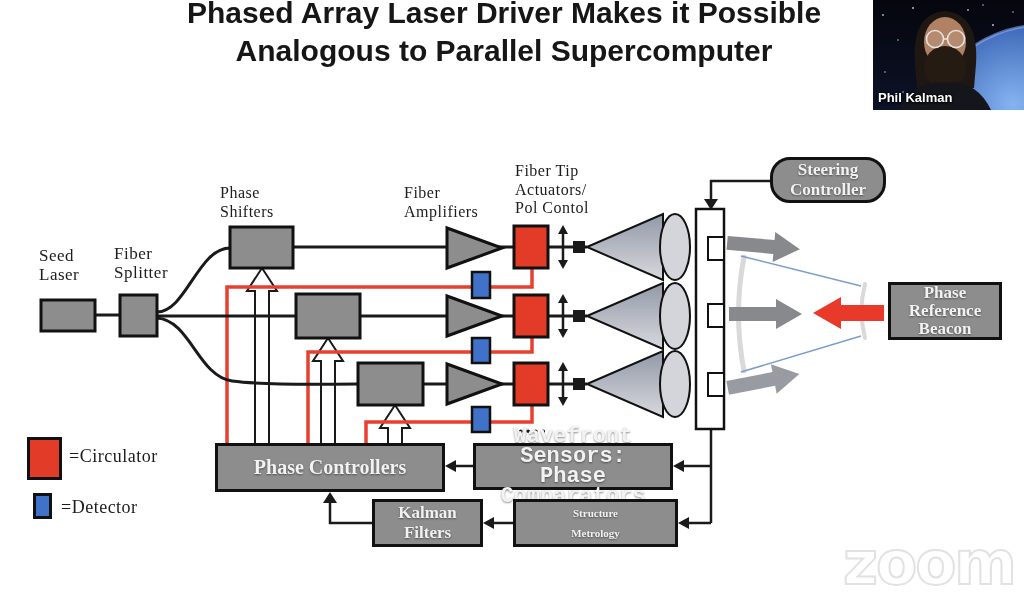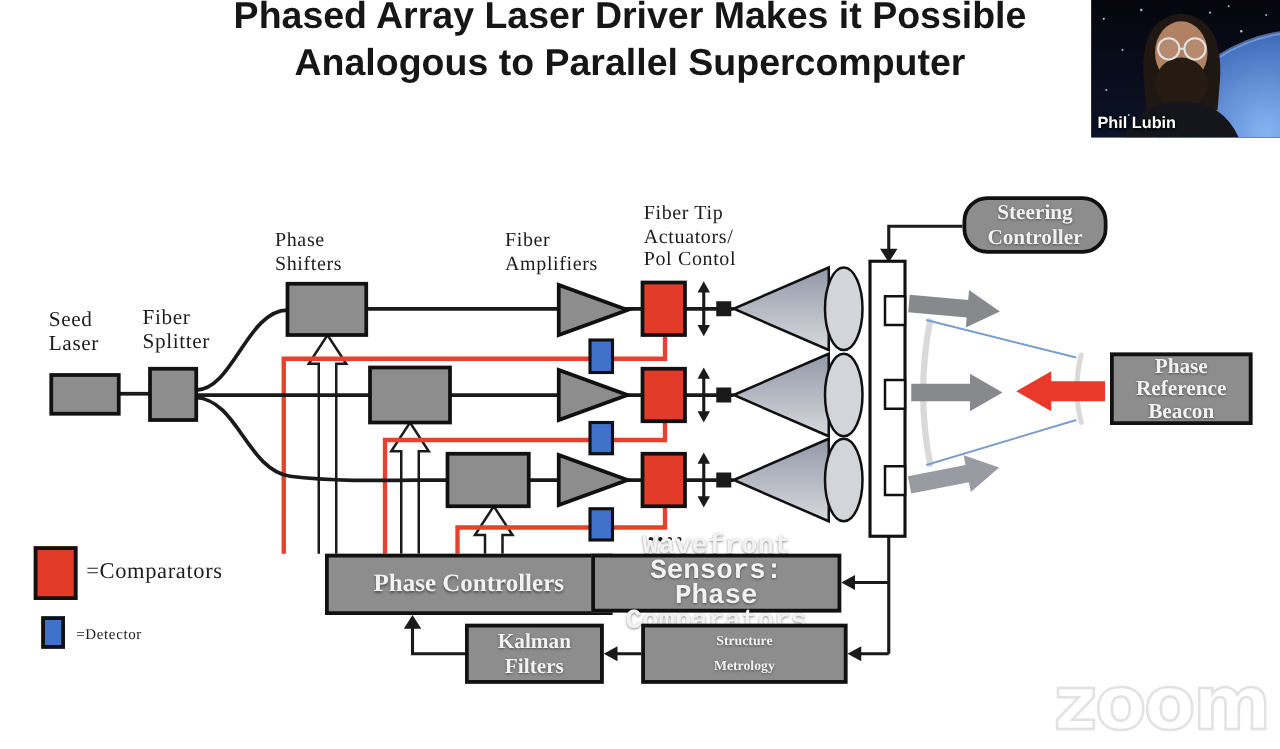--- a/index.html
+++ b/index.html
@@ -236,32 +236,32 @@
     <span class="prelines">Fiber Tip
 Actuators/
 Pol Contol</span></div>
   <div class="ellipsis">....</div>
 
   <div class="gbox prelines" style="left:770px; top:157px; width:116px; height:46px; font-size:17px; line-height:20px;border-radius:20px;">Steering
 Controller</div>
   <div class="gbox prelines" style="left:888px; top:282px; width:114px; height:58px; font-size:17px; line-height:18px;">Phase
 Reference
 Beacon</div>
-  <div class="gbox" style="left:215px; top:443px; width:230px; height:49px; font-size:20px;margin-left:45px;">Phase Controllers</div>
+  <div class="gbox" style="left:215px; top:443px; width:230px; height:49px; font-size:20px;">Phase Controllers</div>
   <div class="gbox prelines" style="left:473px; top:443px; width:200px; height:47px; font-size:22px; line-height:20px;font-family:Liberation Mono, monospace;">Wavefront Sensors:
 Phase Comparators</div>
   <div class="gbox prelines" style="left:372px; top:499px; width:111px; height:48px; font-size:17px; line-height:20px;">Kalman
 Filters</div>
   <div class="gbox prelines" style="left:513px; top:499px; width:165px; height:48px; font-size:11px; line-height:20px;">Structure
 Metrology</div>
 
   <div class="swatch" style="left:27px; top:437px; width:35px; height:43px; background:var(--circulator_red,#e23b28);"></div>
-  <div class="dlabel" style="left:69px; top:447px; font-size:18px;">=Comparators</div>
+  <div class="dlabel" style="left:69px; top:447px; font-size:18px;">=Circulator</div>
   <div class="swatch" style="left:33px; top:493px; width:19px; height:26px; background:var(--detector_blue,#3f72c8);"></div>
-  <div class="dlabel" style="left:61px; top:498px; font-size:12px;">=Detector</div>
+  <div class="dlabel" style="left:61px; top:498px; font-size:18px;">=Detector</div>
 
   <div class="webcam">
     <svg width="151" height="110" viewBox="0 0 151 110">
       <defs>
         <linearGradient id="wcbg" x1="0" y1="0" x2="0" y2="1">
           <stop offset="0" stop-color="#05060d"></stop>
             <stop offset="1" stop-color="#0c1228"></stop>
         </linearGradient>
         <radialGradient id="earthG" cx="0.38" cy="0.32" r="0.75">
           <stop offset="0" stop-color="#86b4f2"></stop>
@@ -291,18 +291,18 @@
         <ellipse cx="72" cy="42" rx="21" ry="25" fill="#b08263"></ellipse>
         <ellipse cx="72" cy="67" rx="21" ry="21" fill="#251b13"></ellipse>
         <g stroke="#e2e2e2" stroke-width="1.6" fill="rgba(255,255,255,0.07)">
           <circle cx="62" cy="39" r="8.5"></circle>
             <circle cx="83" cy="39" r="8.5"></circle>
           <path d="M70.5,39 L74.5,39" fill="none"></path>
         </g>
         <path d="M26,110 Q40,80 72,82 Q104,80 118,110 Z" fill="#14161c"></path>
       </g>
     </svg>
-    <div class="nametag">Phil Lubin</div>
+    <div class="nametag">Phil Kalman</div>
   </div>
 
   <div class="watermark">zoom</div>
 
 </div>
 
 </body></html>

